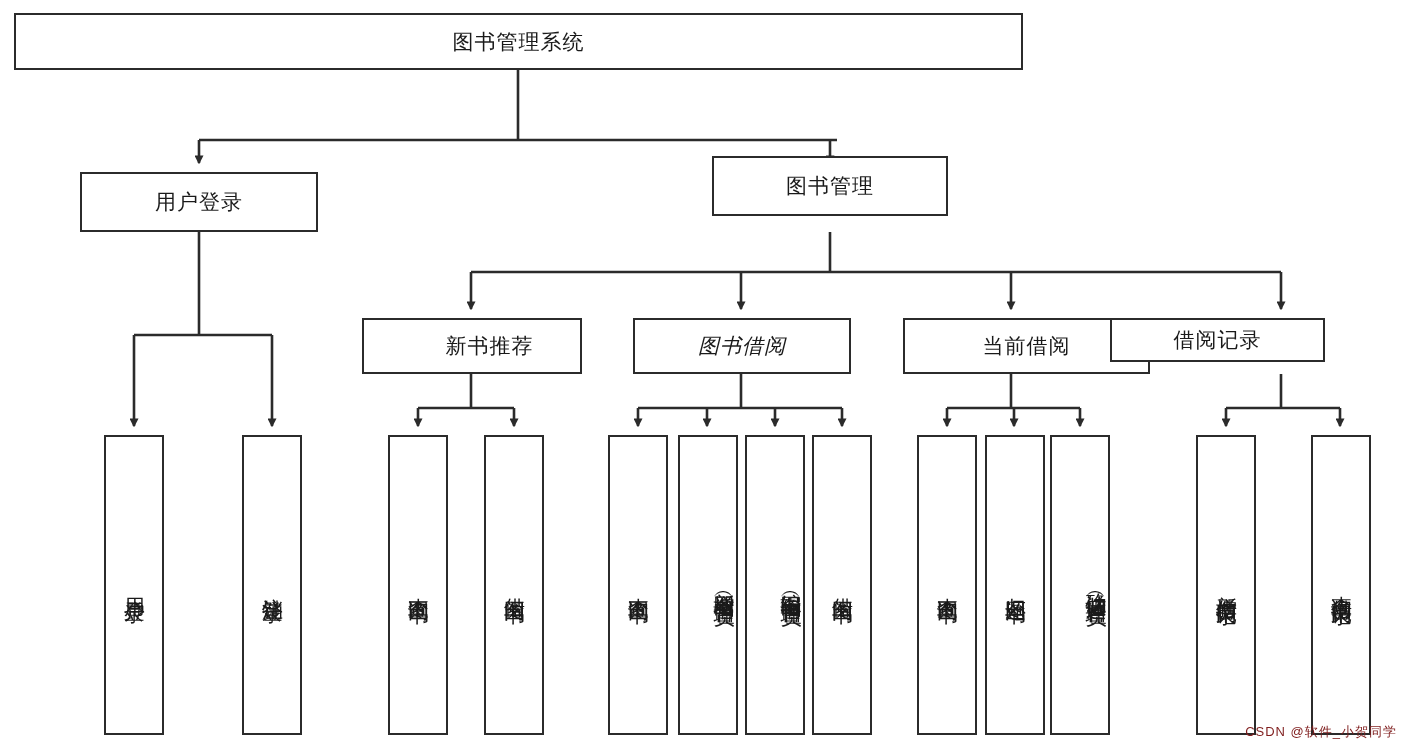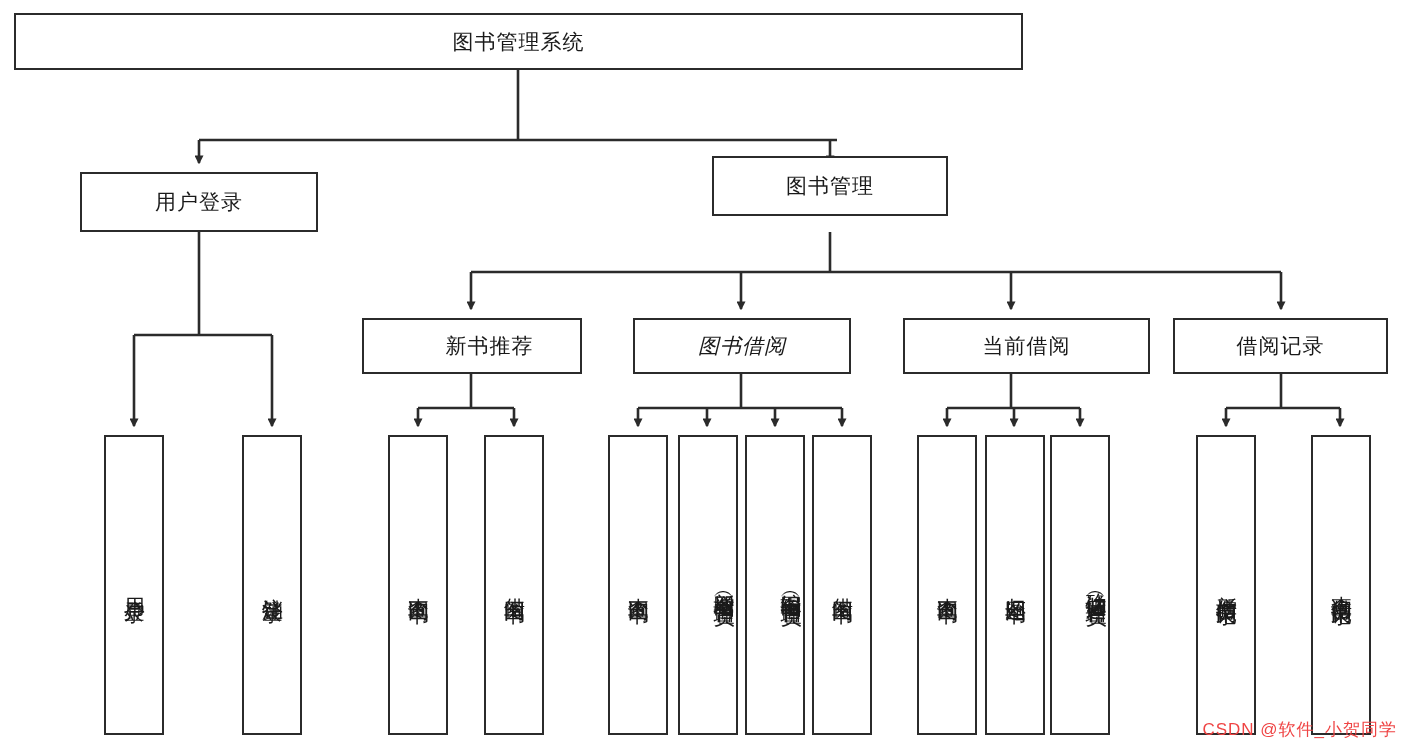--- a/index.html
+++ b/index.html
@@ -3,21 +3,21 @@
 <meta charset="utf-8">
 <style>
   html,body{margin:0;padding:0;background:#ffffff;}
   body{font-family:"Liberation Sans","DejaVu Sans",sans-serif;}
   #stage{position:relative;width:1405px;height:747px;background:#ffffff;overflow:hidden;}
   #wires{position:absolute;left:0;top:0;width:1405px;height:747px;}
   .node{position:absolute;box-sizing:border-box;background:#ffffff;border:2px solid #2b2b2b;display:flex;align-items:center;justify-content:center;color:#1a1a1a;}
   .node.h{font-size:21px;letter-spacing:1px;}
   .node.v{writing-mode:vertical-rl;text-orientation:upright;font-size:21px;line-height:1.18;letter-spacing:2px;padding:6px 0;}
   .node.v.topalign{align-items:flex-start;}
-  .watermark{position:absolute;right:8px;bottom:6px;font-size:17px;color:#ef4444;letter-spacing:1px;white-space:nowrap;}
+  .watermark{position:absolute;right:8px;bottom:6px;font-size:13px;color:#7f1d1d;letter-spacing:1px;white-space:nowrap;}
 </style>
 </head>
 <body>
 
 <div id="stage">
 
   <svg id="wires" viewBox="0 0 1405 747" xmlns="http://www.w3.org/2000/svg">
     <defs>
       <marker id="arrow" markerWidth="9" markerHeight="9" refX="4.5" refY="7.6" orient="0" markerUnits="userSpaceOnUse">
         <path d="M0,0 L9,0 L4.5,9 Z" fill="#2b2b2b"></path>
@@ -68,21 +68,21 @@
   </svg>
 
   <div class="node h" style="left: 14px; top: 13px; width: 1009px; height: 57px;">图书管理系统</div>
 
   <div class="node h" style="left: 80px; top: 172px; width: 238px; height: 60px;">用户登录</div>
   <div class="node h" style="left: 712px; top: 156px; width: 236px; height: 60px;">图书管理</div>
 
   <div class="node h" style="left: 362px; top: 318px; width: 220px; height: 56px; padding-left: 35px;">新书推荐</div>
   <div class="node h" style="left: 633px; top: 318px; width: 218px; height: 56px; font-style: italic;">图书借阅</div>
   <div class="node h" style="left: 903px; top: 318px; width: 247px; height: 56px;">当前借阅</div>
-  <div class="node h" style="left: 1173px; top: 318px; width: 215px; height: 56px;">借阅记录</div>
+  <div class="node h" style="left: 1110px; top: 318px; width: 215px; height: 44px;">借阅记录</div>
 
   <div class="node v" style="left: 104px; top: 435px; width: 60px; height: 300px;">用户登录</div>
   <div class="node v" style="left: 242px; top: 435px; width: 60px; height: 300px;">注销登录</div>
   <div class="node v" style="left: 388px; top: 435px; width: 60px; height: 300px;">查询图书</div>
   <div class="node v" style="left: 484px; top: 435px; width: 60px; height: 300px;">借阅图书</div>
   <div class="node v" style="left: 608px; top: 435px; width: 60px; height: 300px;">查询图书</div>
   <div class="node v topalign" style="left: 678px; top: 435px; width: 60px; height: 300px;">新增图书（管理员）</div>
   <div class="node v topalign" style="left: 745px; top: 435px; width: 60px; height: 300px;">编辑图书（管理员）</div>
   <div class="node v" style="left: 812px; top: 435px; width: 60px; height: 300px;">借阅图书</div>
   <div class="node v" style="left: 917px; top: 435px; width: 60px; height: 300px;">查询图书</div>

